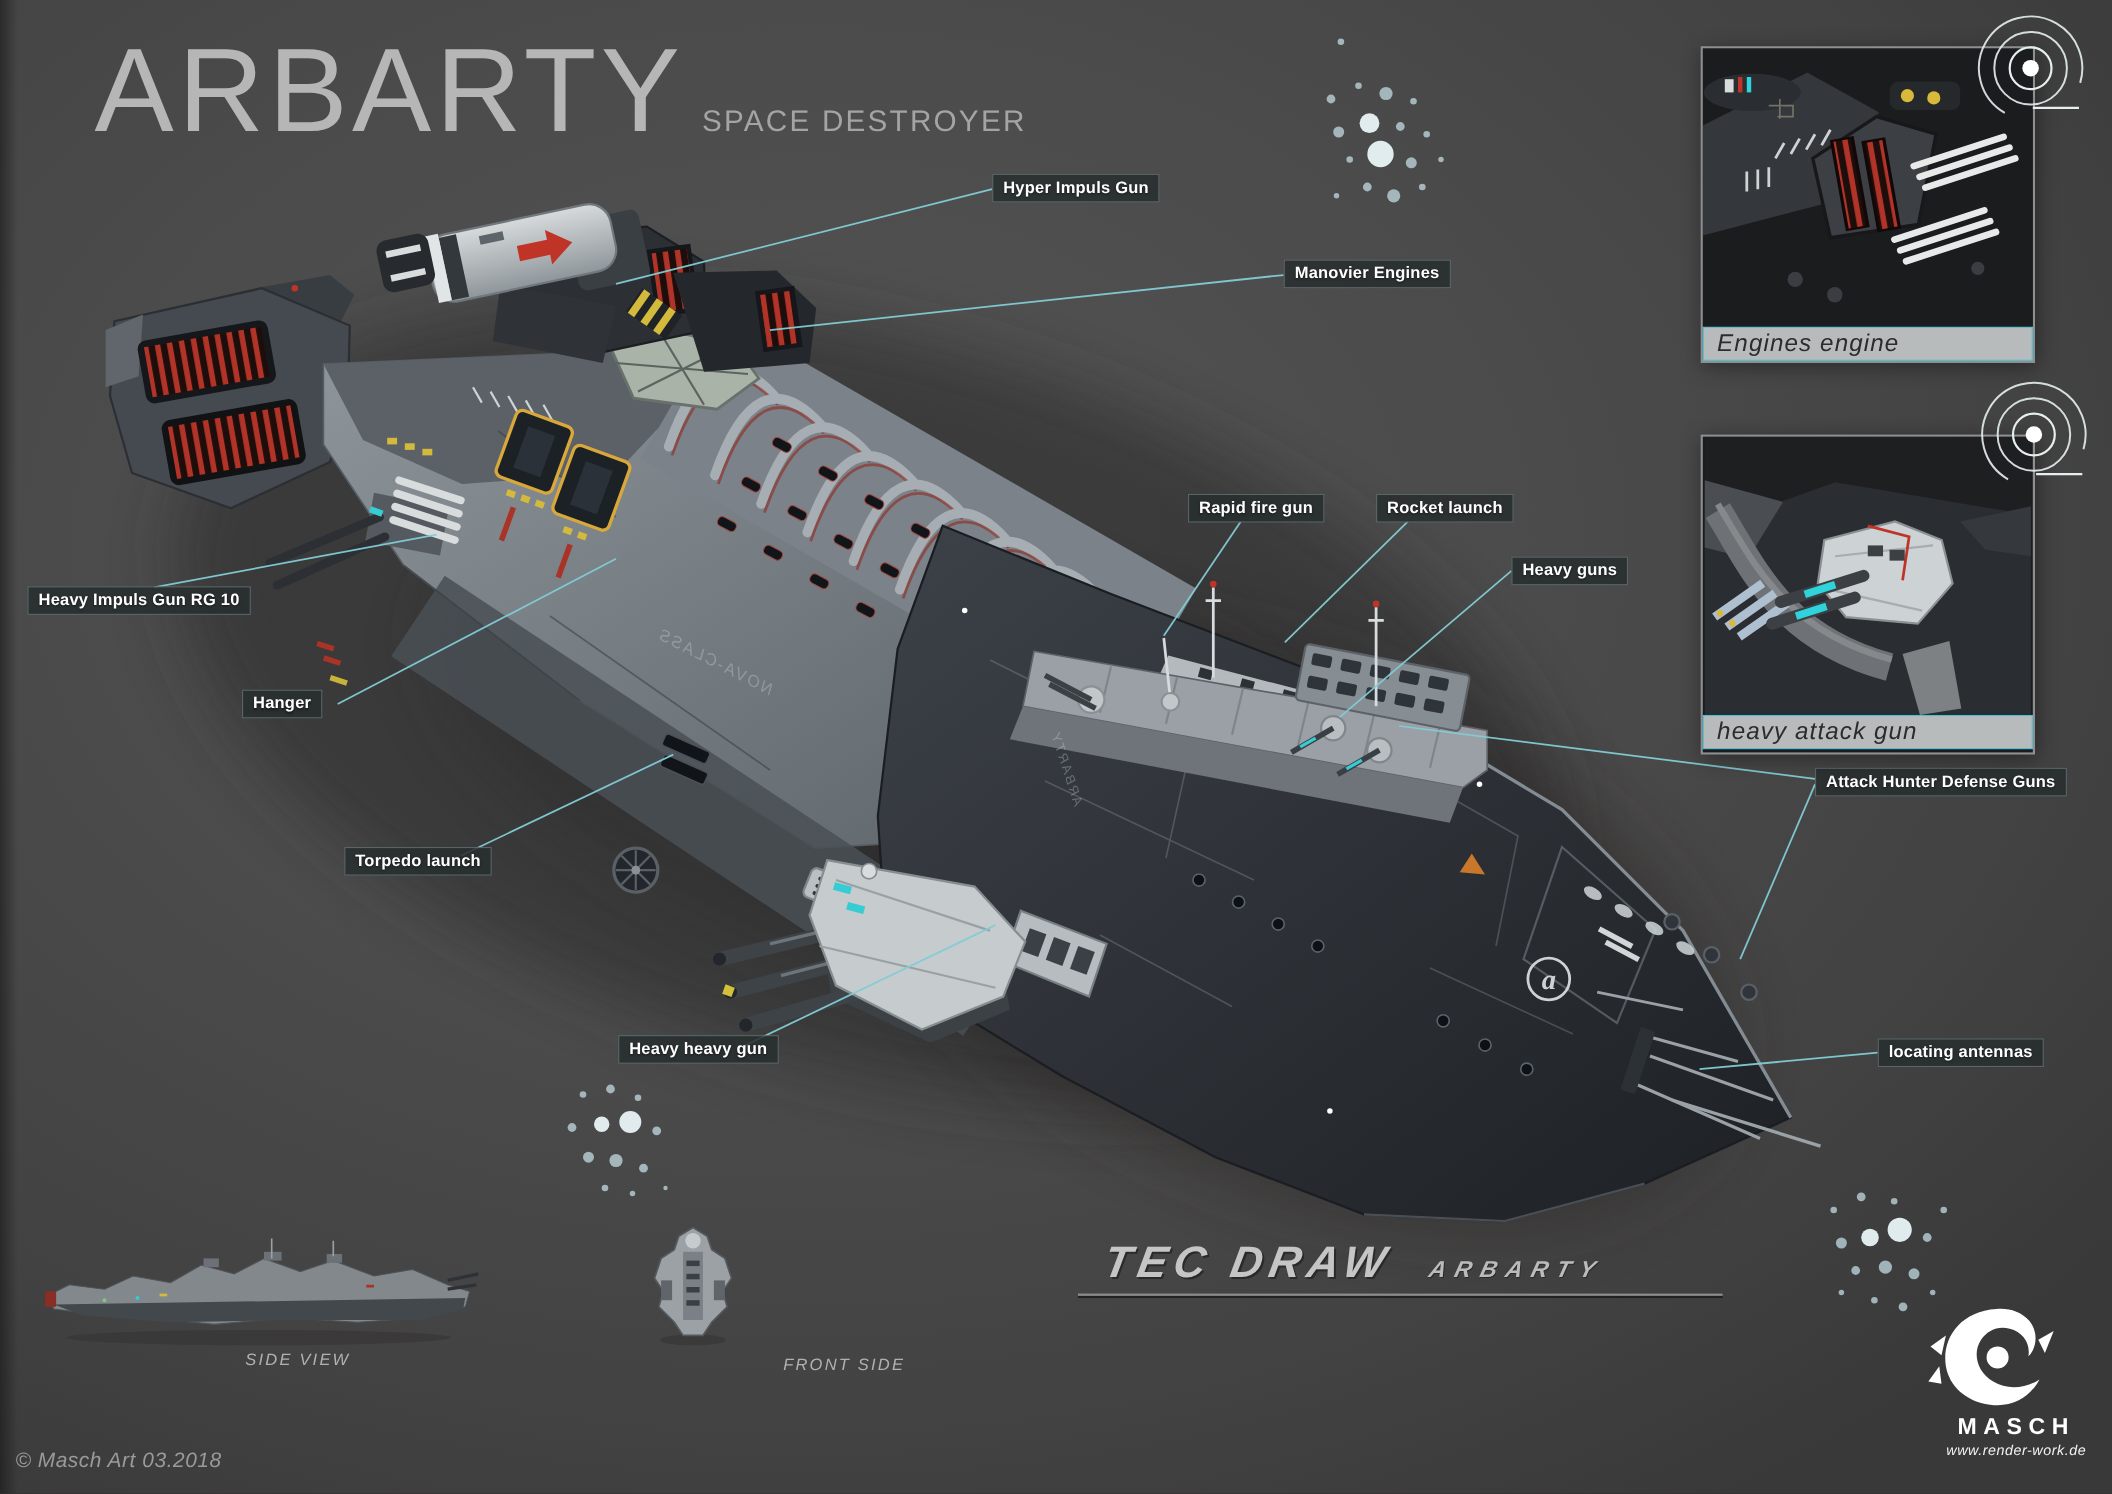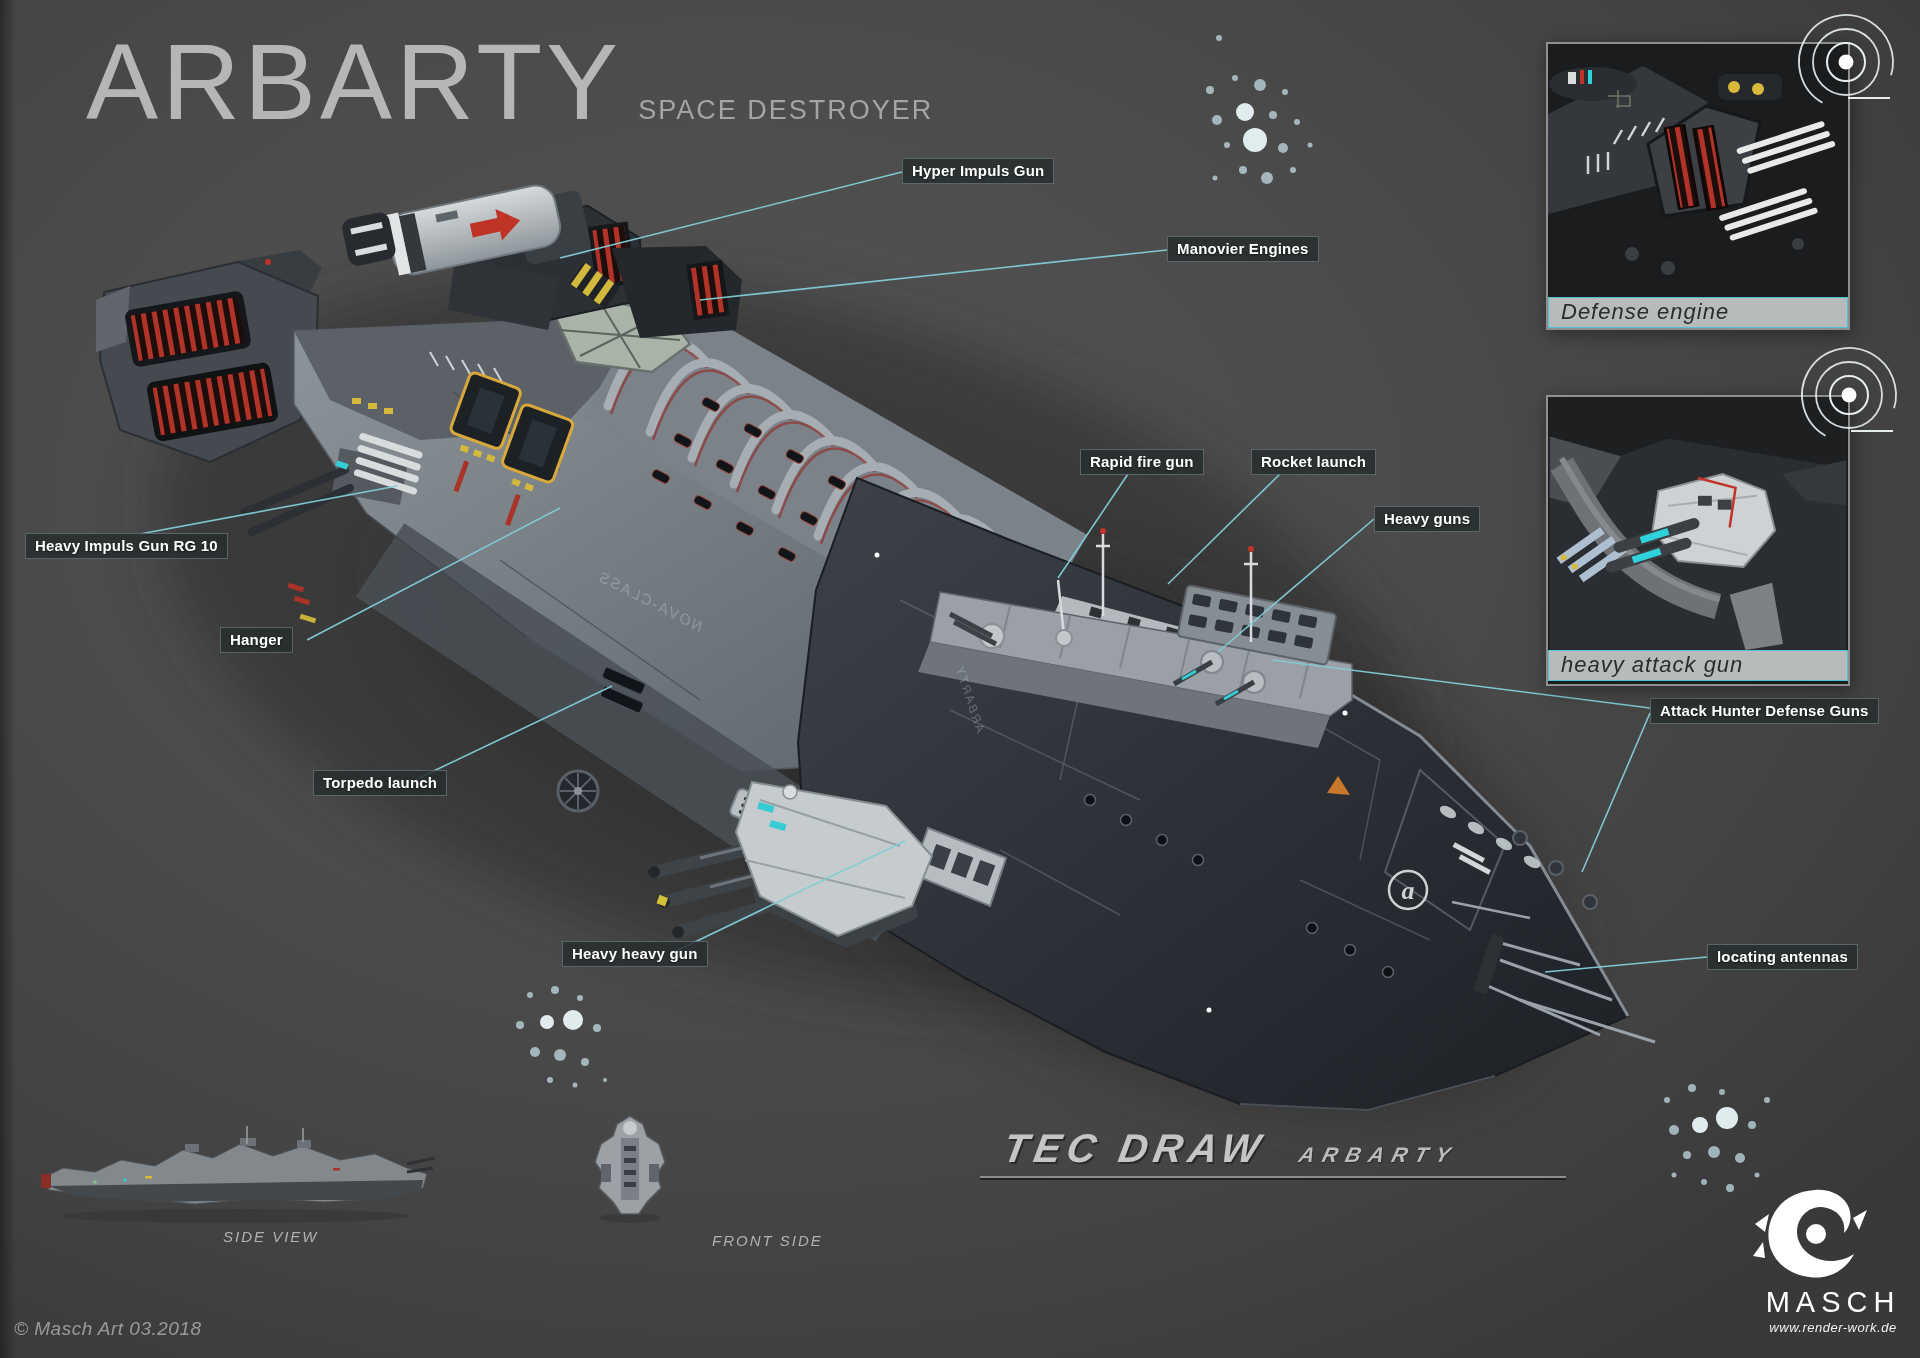--- a/index.html
+++ b/index.html
@@ -48,21 +48,21 @@
   .tecdraw{position:absolute;left:1004px;top:1126px;display:flex;align-items:flex-end;gap:34px;}
   .td-main{font-size:40px;font-weight:bold;font-style:italic;letter-spacing:6px;
     color:#c6c5c5;transform:skewX(-10deg);text-shadow:2px 2px 0 #2a2a2a;}
   .td-sub{font-size:21px;font-weight:bold;font-style:italic;letter-spacing:8px;
     color:#bcbbbb;transform:skewX(-14deg);padding-bottom:4px;text-shadow:1px 1px 0 #2a2a2a;}
   .td-line{position:absolute;left:980px;top:1176px;width:586px;height:2px;
     background:#8d8d8d;box-shadow:0 2px 0 rgba(28,28,28,.85);}
 
   
   .masch{position:absolute;left:1752px;top:1186px;width:162px;text-align:center;color:#fff;}
-  .masch-name{font-size:29px;font-weight:normal;letter-spacing:6px;margin-top:-4px;}
+  .masch-name{font-size:21px;font-weight:bold;letter-spacing:6px;margin-top:-4px;}
   .masch-site{font-size:13px;font-style:italic;color:#f2f2f2;margin-top:1px;letter-spacing:.5px;}
 
   .copyright{position:absolute;left:14px;top:1318px;font-size:19px;
     font-style:italic;color:#9b9a9a;letter-spacing:.5px;}
 </style>
 </head>
 <body>
 
 <div class="poster">
   <div class="edge-shade"></div>
@@ -553,21 +553,21 @@
       </g>
       <rect x="170" y="30" width="64" height="26" rx="8" fill="#26292c"></rect>
       <circle cx="186" cy="43" r="6" fill="#d8b93a"></circle>
         <circle cx="210" cy="45" r="6" fill="#d8b93a"></circle>
       <path d="M60,52 h22 v10 h-14 M70,46 v18" stroke="#8d927b" stroke-width="1.5" fill="none" opacity=".7"></path>
       <circle cx="250" cy="200" r="6" fill="#3a3e43"></circle>
         <circle cx="60," :0="" r="0" fill="none"></circle>
       <circle cx="84" cy="210" r="7" fill="#3a3e43"></circle>
         <circle cx="120" cy="224" r="7" fill="#3a3e43"></circle>
     </svg>
-    <div class="cap">Defense engine</div>
+    <div class="cap">Engines engine</div>
   </div>
 
   <div class="inset" style="left:1546px;top:395px;height:287px">
     <svg class="thumb" viewBox="0 0 300 256">
       <rect width="300" height="256" fill="#1e1f21"></rect>
       <polygon points="0,85 120,42 300,72 300,256 0,256" fill="#2a2d31"></polygon>
       <polygon points="0,40 72,60 40,112 0,102" fill="#4a4e53"></polygon>
       <path d="M12,68 C 44,120 70,185 170,212" stroke="#6e7276" stroke-width="26" fill="none"></path>
       <path d="M12,62 C 44,114 72,178 172,205" stroke="#85898c" stroke-width="6" fill="none"></path>
       <g transform="rotate(-35 45 170)">

